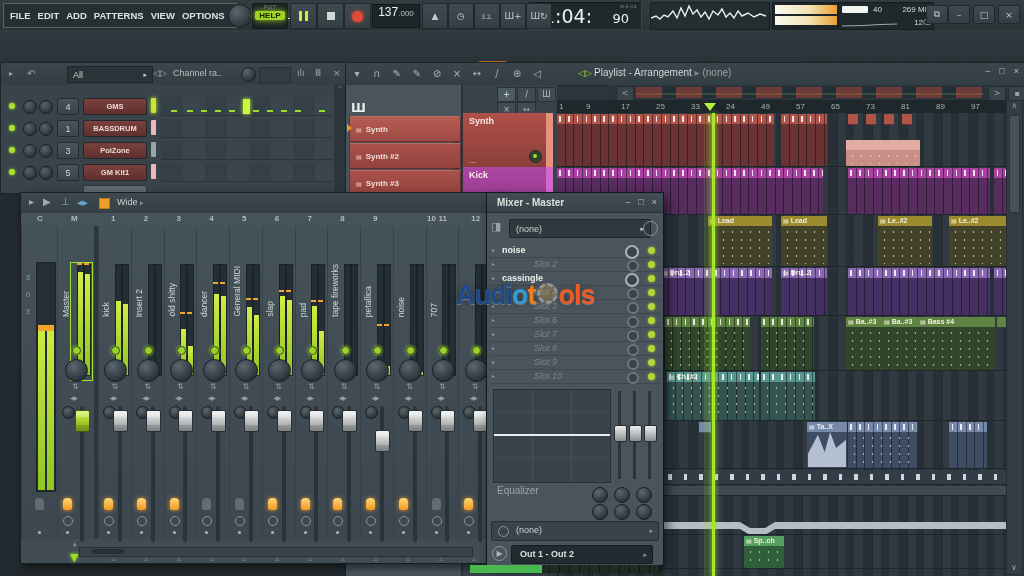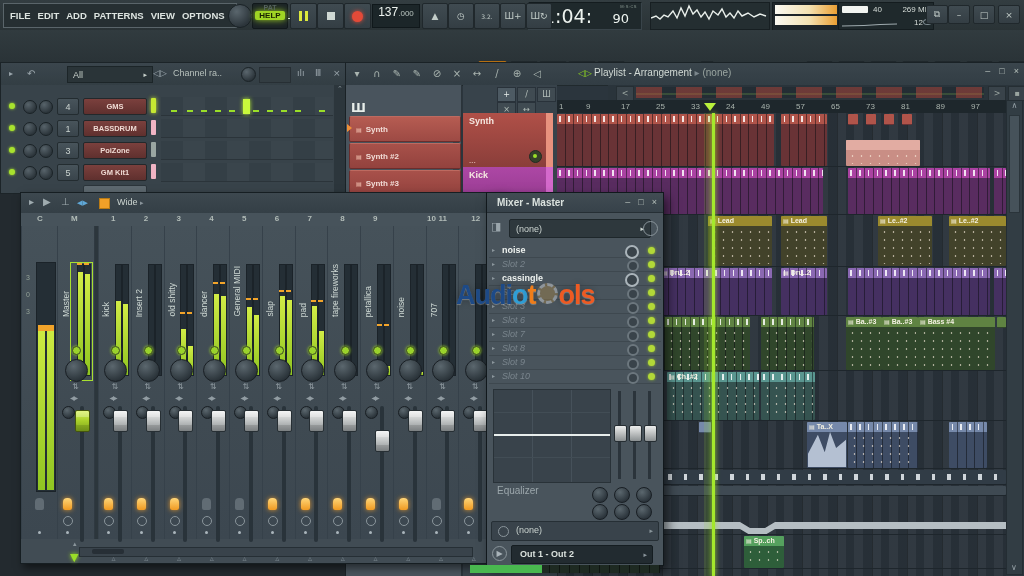--- a/index.html
+++ b/index.html
@@ -173,21 +173,21 @@
   #mr-title{position:absolute;left:0;top:0;width:100%;height:20px;background:linear-gradient(#414c53,#37424a);border-bottom:1px solid #262f35;color:#dbe2de;font-size:10px;font-weight:bold;padding:4px 0 0 10px;box-sizing:border-box;}
   #mr-winbtns{position:absolute;right:6px;top:4px;display:flex;gap:8px;color:#b6c0bb;font-size:9px;font-weight:normal;}
   #mr-input{position:absolute;left:22px;top:26px;width:128px;height:17px;background:#2e383d;border:1px solid #1e272b;border-radius:2px;color:#ccd5d1;display:flex;align-items:center;justify-content:space-between;padding:0 6px;}
   #mr-inicon{position:absolute;left:4px;top:27px;font-size:11px;color:#9aa5ab;}
   #mr-clock{position:absolute;left:156px;top:28px;width:13px;height:13px;border-radius:50%;border:1px solid #8a959b;}
   #slots{position:absolute;left:0;top:50px;width:100%;}
   .slotrow{position:absolute;left:2px;right:2px;height:14px;border-bottom:1px solid #3e484f;}
   .slotrow .arr{position:absolute;left:3px;top:3px;font-size:6px;color:#8a959b;}
   .slotrow .lbl{position:absolute;left:13px;top:2px;font-size:9px;}
   .slotrow.on .lbl{color:#eef2ef;font-weight:bold;}
-  .slotrow.off .lbl{color:#79848c;font-style:italic;}
+  .slotrow.off .lbl{color:#79848c;font-style:italic;margin-left:32px;}
   .slotknob{position:absolute;right:22px;top:2px;width:10px;height:10px;border-radius:50%;border:2px solid #aab4ba;background:#39434a;}
   .slotrow.off .slotknob{border-color:#6c777e;width:8px;height:8px;top:3px;}
   .slotled{position:absolute;right:6px;top:4px;width:7px;height:7px;border-radius:50%;background:#b2d838;box-shadow:0 0 3px #9ac42c;}
   #eqgraph{position:absolute;left:6px;top:196px;width:116px;height:92px;background:#39434b;border:1px solid #293238;}
   #eqline{position:absolute;left:0;right:0;top:44px;height:2px;background:#e8eeec;}
   .eqv{position:absolute;top:0;bottom:0;width:1px;background:#46515a;}
   .eqh{position:absolute;left:0;right:0;height:1px;background:#424d55;}
   .eqfader{position:absolute;top:198px;width:3px;height:88px;background:#2b343b;}
   .eqth{position:absolute;left:-4px;top:34px;width:11px;height:15px;background:linear-gradient(#eceded,#c2c5c5 45%,#8b9092);border:1px solid #262e33;border-radius:2px;}
   #eq-label{position:absolute;left:10px;top:292px;font-size:10px;color:#9ba6ab;}

